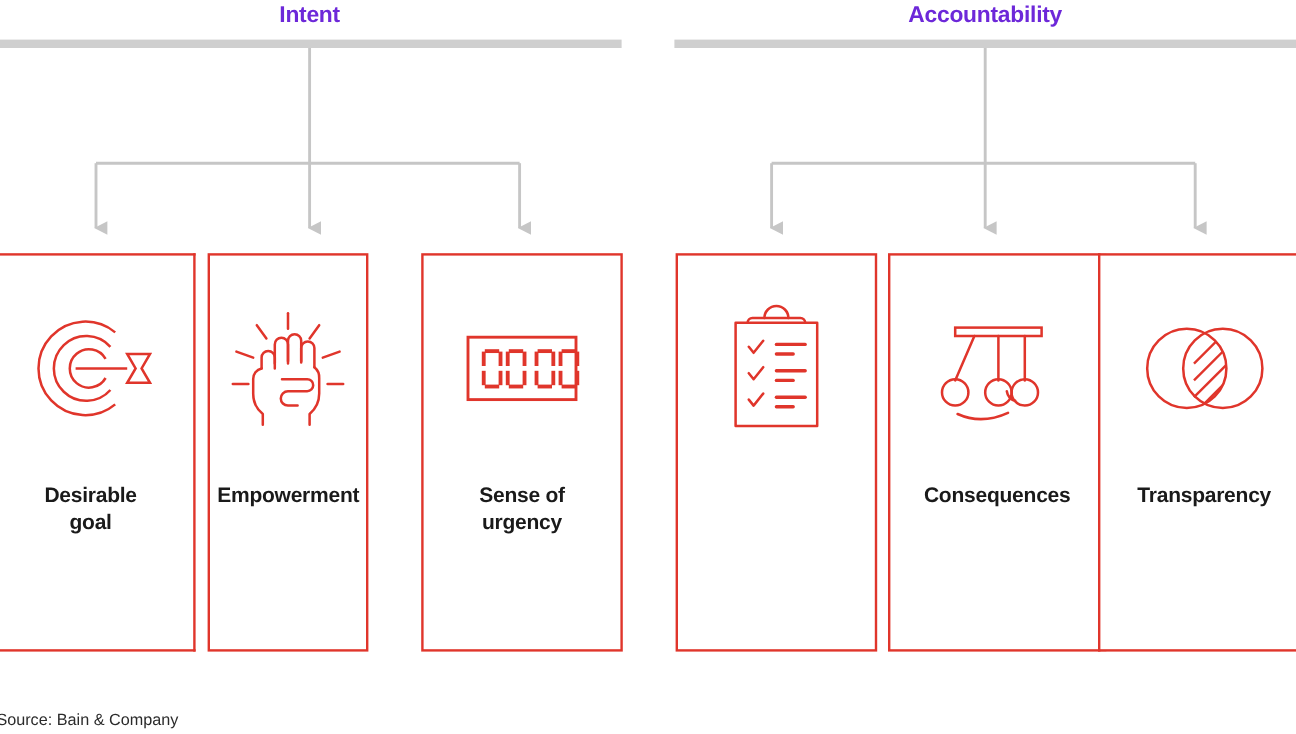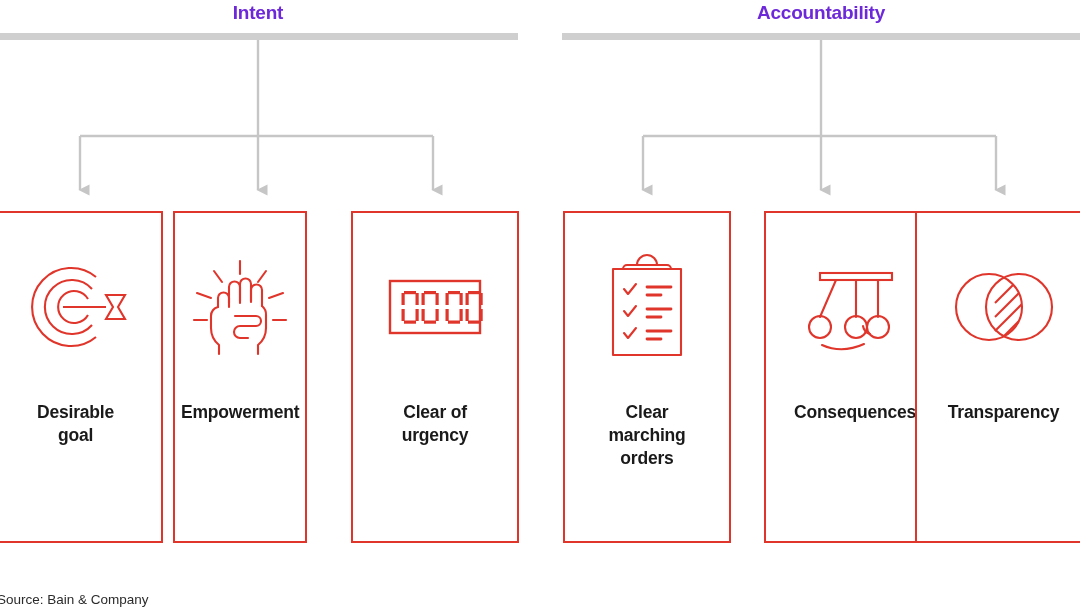--- a/index.html
+++ b/index.html
@@ -194,21 +194,21 @@
 
       <rect x="86" y="20" width="12" height="3.2"></rect>
       <rect x="83.5" y="22" width="3.2" height="12"></rect>
       <rect x="97.5" y="22" width="3.2" height="12"></rect>
       <rect x="83.5" y="38" width="3.2" height="12"></rect>
       <rect x="97.5" y="38" width="3.2" height="12"></rect>
       <rect x="86" y="49.5" width="12" height="3.2"></rect>
     </g>
   </svg>
 </div>
-        <div class="card-label">Clear of
+        <div class="card-label">Sense of
 urgency</div>
       </div>
       <div class="card" style="left: 563px; width: 168px;">
         <div class="card-icon">
   <svg width="96" height="108" viewBox="0 0 96 108">
     <g fill="none" stroke="#e0352b" stroke-width="2.1" stroke-linecap="round" stroke-linejoin="round">
       <rect x="14" y="16" width="68" height="86"></rect>
       <path d="M 24 16 a 4 4 0 0 1 4 -4 h 40 a 4 4 0 0 1 4 4"></path>
       <path d="M 38 12 a 10 10 0 0 1 20 0"></path>
 
@@ -218,25 +218,22 @@
 
       <line x1="48" y1="34" x2="72" y2="34" stroke-width="2.8"></line>
       <line x1="48" y1="42" x2="62" y2="42" stroke-width="2.8"></line>
       <line x1="48" y1="56" x2="72" y2="56" stroke-width="2.8"></line>
       <line x1="48" y1="64" x2="62" y2="64" stroke-width="2.8"></line>
       <line x1="48" y1="78" x2="72" y2="78" stroke-width="2.8"></line>
       <line x1="48" y1="86" x2="62" y2="86" stroke-width="2.8"></line>
     </g>
   </svg>
 </div>
-        <div class="card-label">Clear
-marching
-orders</div>
-      </div>
-      <div class="card" style="left: 764px; width: 182px;">
+      </div>
+      <div class="card" style="left: 740px; width: 182px;">
         <div class="card-icon">
   <svg width="110" height="92" viewBox="0 0 110 92">
     <g fill="none" stroke="#e0352b" stroke-width="2.1" stroke-linecap="round">
       <rect x="20" y="12" width="72" height="7"></rect>
       <line x1="36" y1="19" x2="20" y2="56"></line>
       <line x1="56" y1="19" x2="56" y2="56"></line>
       <line x1="78" y1="19" x2="78" y2="56"></line>
       <circle cx="20" cy="66" r="11"></circle>
       <circle cx="56" cy="66" r="11"></circle>
       <circle cx="78" cy="66" r="11"></circle>

